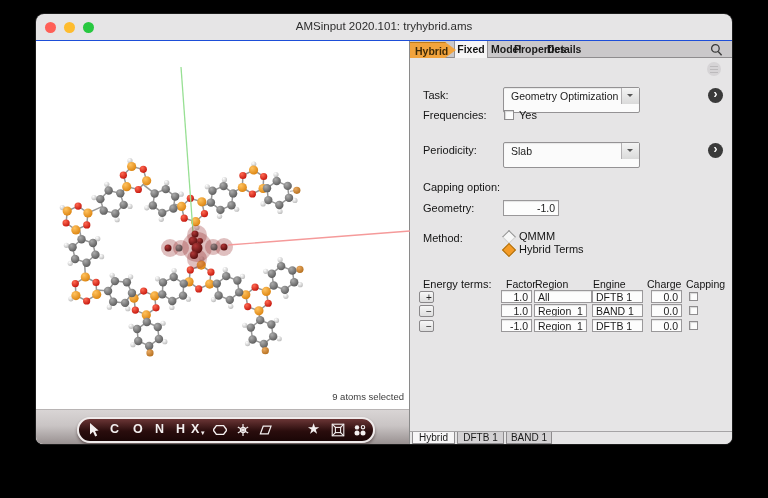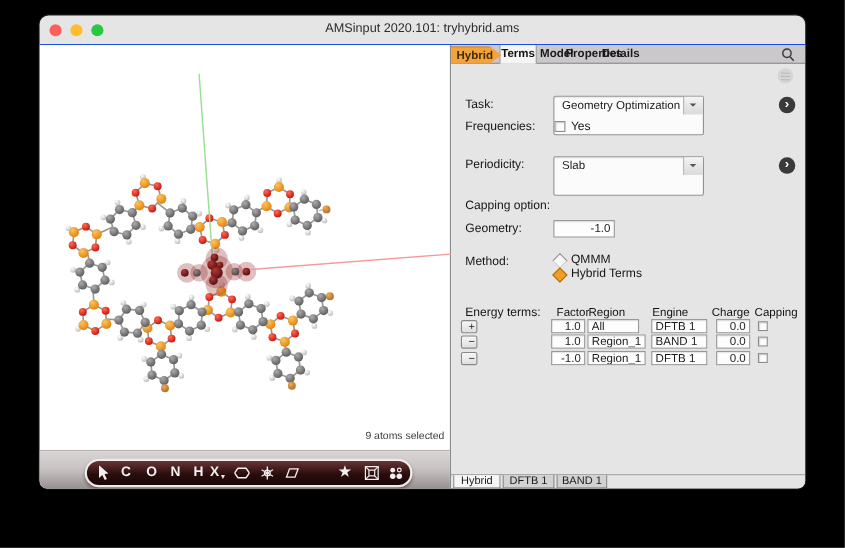--- a/index.html
+++ b/index.html
@@ -40,21 +40,21 @@
              text-align:left;padding-left:5px;box-sizing:border-box;}
   .maintab{position:absolute;left:44px;top:0;width:34px;height:17px;background:#f6f5f6;
            border-left:1px solid #969496;border-right:1px solid #969496;box-sizing:border-box;
            font-size:10.5px;font-weight:bold;line-height:16px;text-align:center;color:#121212;}
   .pagelbl{position:absolute;top:0;font-size:10.5px;font-weight:bold;line-height:17px;color:#1a1a1a;}
   .searchicon{position:absolute;left:300px;top:2px;}
   .menucirc{position:absolute;left:297px;top:21px;width:14px;height:14px;border-radius:50%;
             background:#d6d4d6;}
   .menucirc i{position:absolute;left:3px;width:8px;height:1px;background:#bcbabc;display:block;}
   .lbl{position:absolute;font-size:11px;color:#141414;text-align:right;}
-  .dd{position:absolute;width:137px;height:36px;background:#fbfbfb;border:1px solid #949294;
+  .dd{position:absolute;width:137px;height:26px;background:#fbfbfb;border:1px solid #949294;
       border-radius:2px;box-sizing:border-box;font-size:10.5px;line-height:16px;color:#1c1c1c;
       padding-left:7px;box-shadow:inset 0 1px 1px rgba(0,0,0,.08);}
   .dd .cap{position:absolute;right:0;top:0;width:17px;height:16px;border-left:1px solid #b2b0b2;
            background:linear-gradient(#f4f4f4,#dadada);}
   .dd .cap::after{content:"";position:absolute;left:4.5px;top:6px;border:3.5px solid transparent;
                   border-top-color:#555;}
   .goarr{position:absolute;width:15px;height:15px;border-radius:50%;background:#3a3a3a;
          color:#fff;font-size:12px;font-weight:bold;line-height:13px;text-align:center;}
   .cb{position:absolute;width:10px;height:10px;background:#fcfcfc;border:1px solid #8e8c8e;
       box-shadow:inset 1px 1px 1px rgba(0,0,0,.15);box-sizing:border-box;}
@@ -450,21 +450,21 @@
             <circle cx="10" cy="10" r="2.5" fill="#f3efef"></circle>
             <circle cx="10" cy="4.2" r="1.7" fill="none" stroke="#f3efef" stroke-width="1.1"></circle>
           </svg>
         </div>
       </div>
     </div>
 
     <div class="panel">
       <div class="ptabs">
         <div class="hybridtab">Hybrid</div>
-        <div class="maintab">Terms</div>
+        <div class="maintab">Fixed</div>
         <span class="pagelbl" style="left:81px;">Model</span>
         <span class="pagelbl" style="left:104px;">Properties</span>
         <span class="pagelbl" style="left:137px;">Details</span>
         <svg class="searchicon" width="13" height="13" viewBox="0 0 13 13">
           <circle cx="5.4" cy="5.4" r="3.8" fill="none" stroke="#3a3a3a" stroke-width="1.3"></circle>
           <line x1="8.2" y1="8.6" x2="11.6" y2="12.2" stroke="#3a3a3a" stroke-width="1.4"></line>
         </svg>
       </div>
 
       <div class="menucirc">
@@ -504,21 +504,21 @@
 
       <span class="lbl" style="left:13px;top:237px;">Energy terms:</span>
       <span class="th" style="left:96px;top:237px;">Factor</span>
       <span class="th" style="left:125px;top:237px;">Region</span>
       <span class="th" style="left:183px;top:237px;">Engine</span>
       <span class="th" style="left:237px;top:237px;">Charge</span>
       <span class="th" style="left:276px;top:237px;">Capping</span>
 
       <button class="pm" style="left:9px;top:250px;">+</button>
       <input class="entry num" style="left: 91px; top: 249px; width: 31px; height: 13px;" value="1.0">
-      <input class="entry" style="left: 124px; top: 249px; width: 47px; height: 13px;" value="All">
+      <input class="entry" style="left: 124px; top: 249px; width: 58px; height: 13px;" value="All">
       <input class="entry" style="left: 182px; top: 249px; width: 51px; height: 13px;" value="DFTB 1">
       <input class="entry num" style="left: 241px; top: 249px; width: 31px; height: 13px;" value="0.0">
       <span class="cb" style="left:279px;top:251px;width:9px;height:9px;"></span>
 
       <button class="pm" style="left:9px;top:264px;">−</button>
       <input class="entry num" style="left: 91px; top: 263px; width: 31px; height: 13px;" value="1.0">
       <input class="entry" style="left: 124px; top: 263px; width: 53px; height: 13px;" value="Region_1">
       <input class="entry" style="left: 182px; top: 263px; width: 51px; height: 13px;" value="BAND 1">
       <input class="entry num" style="left: 241px; top: 263px; width: 31px; height: 13px;" value="0.0">
       <span class="cb" style="left:279px;top:265px;width:9px;height:9px;"></span>

